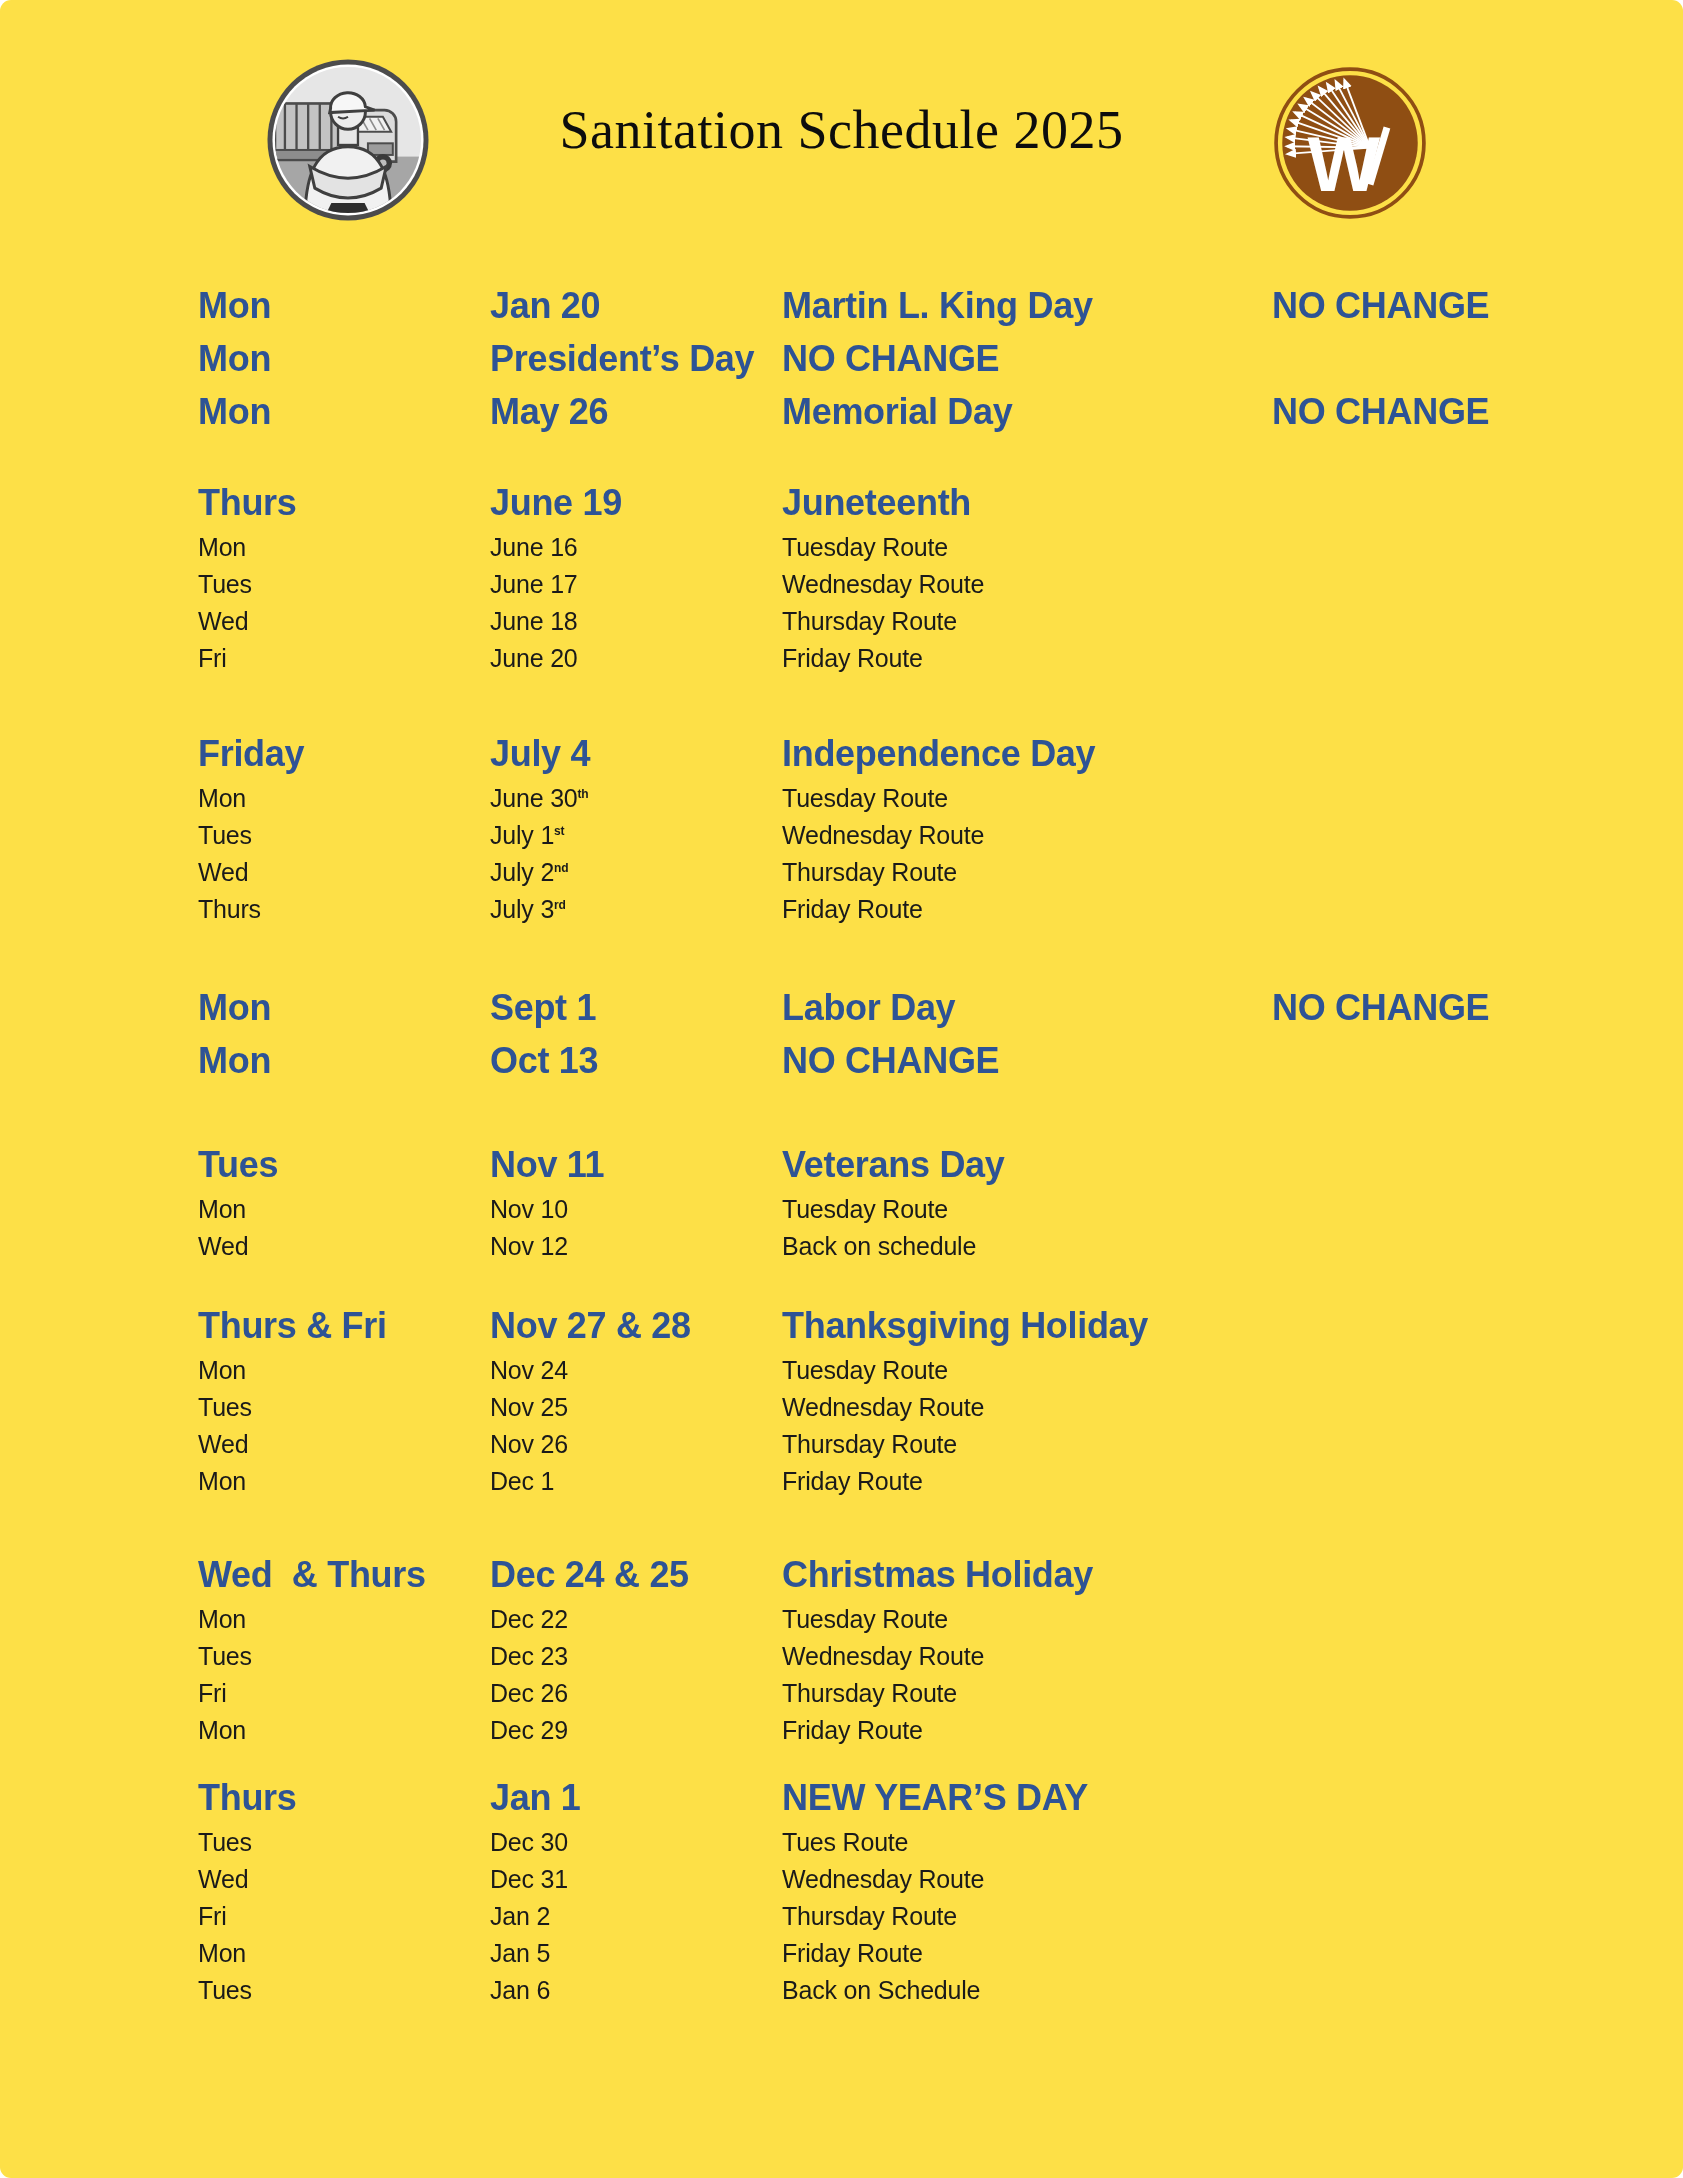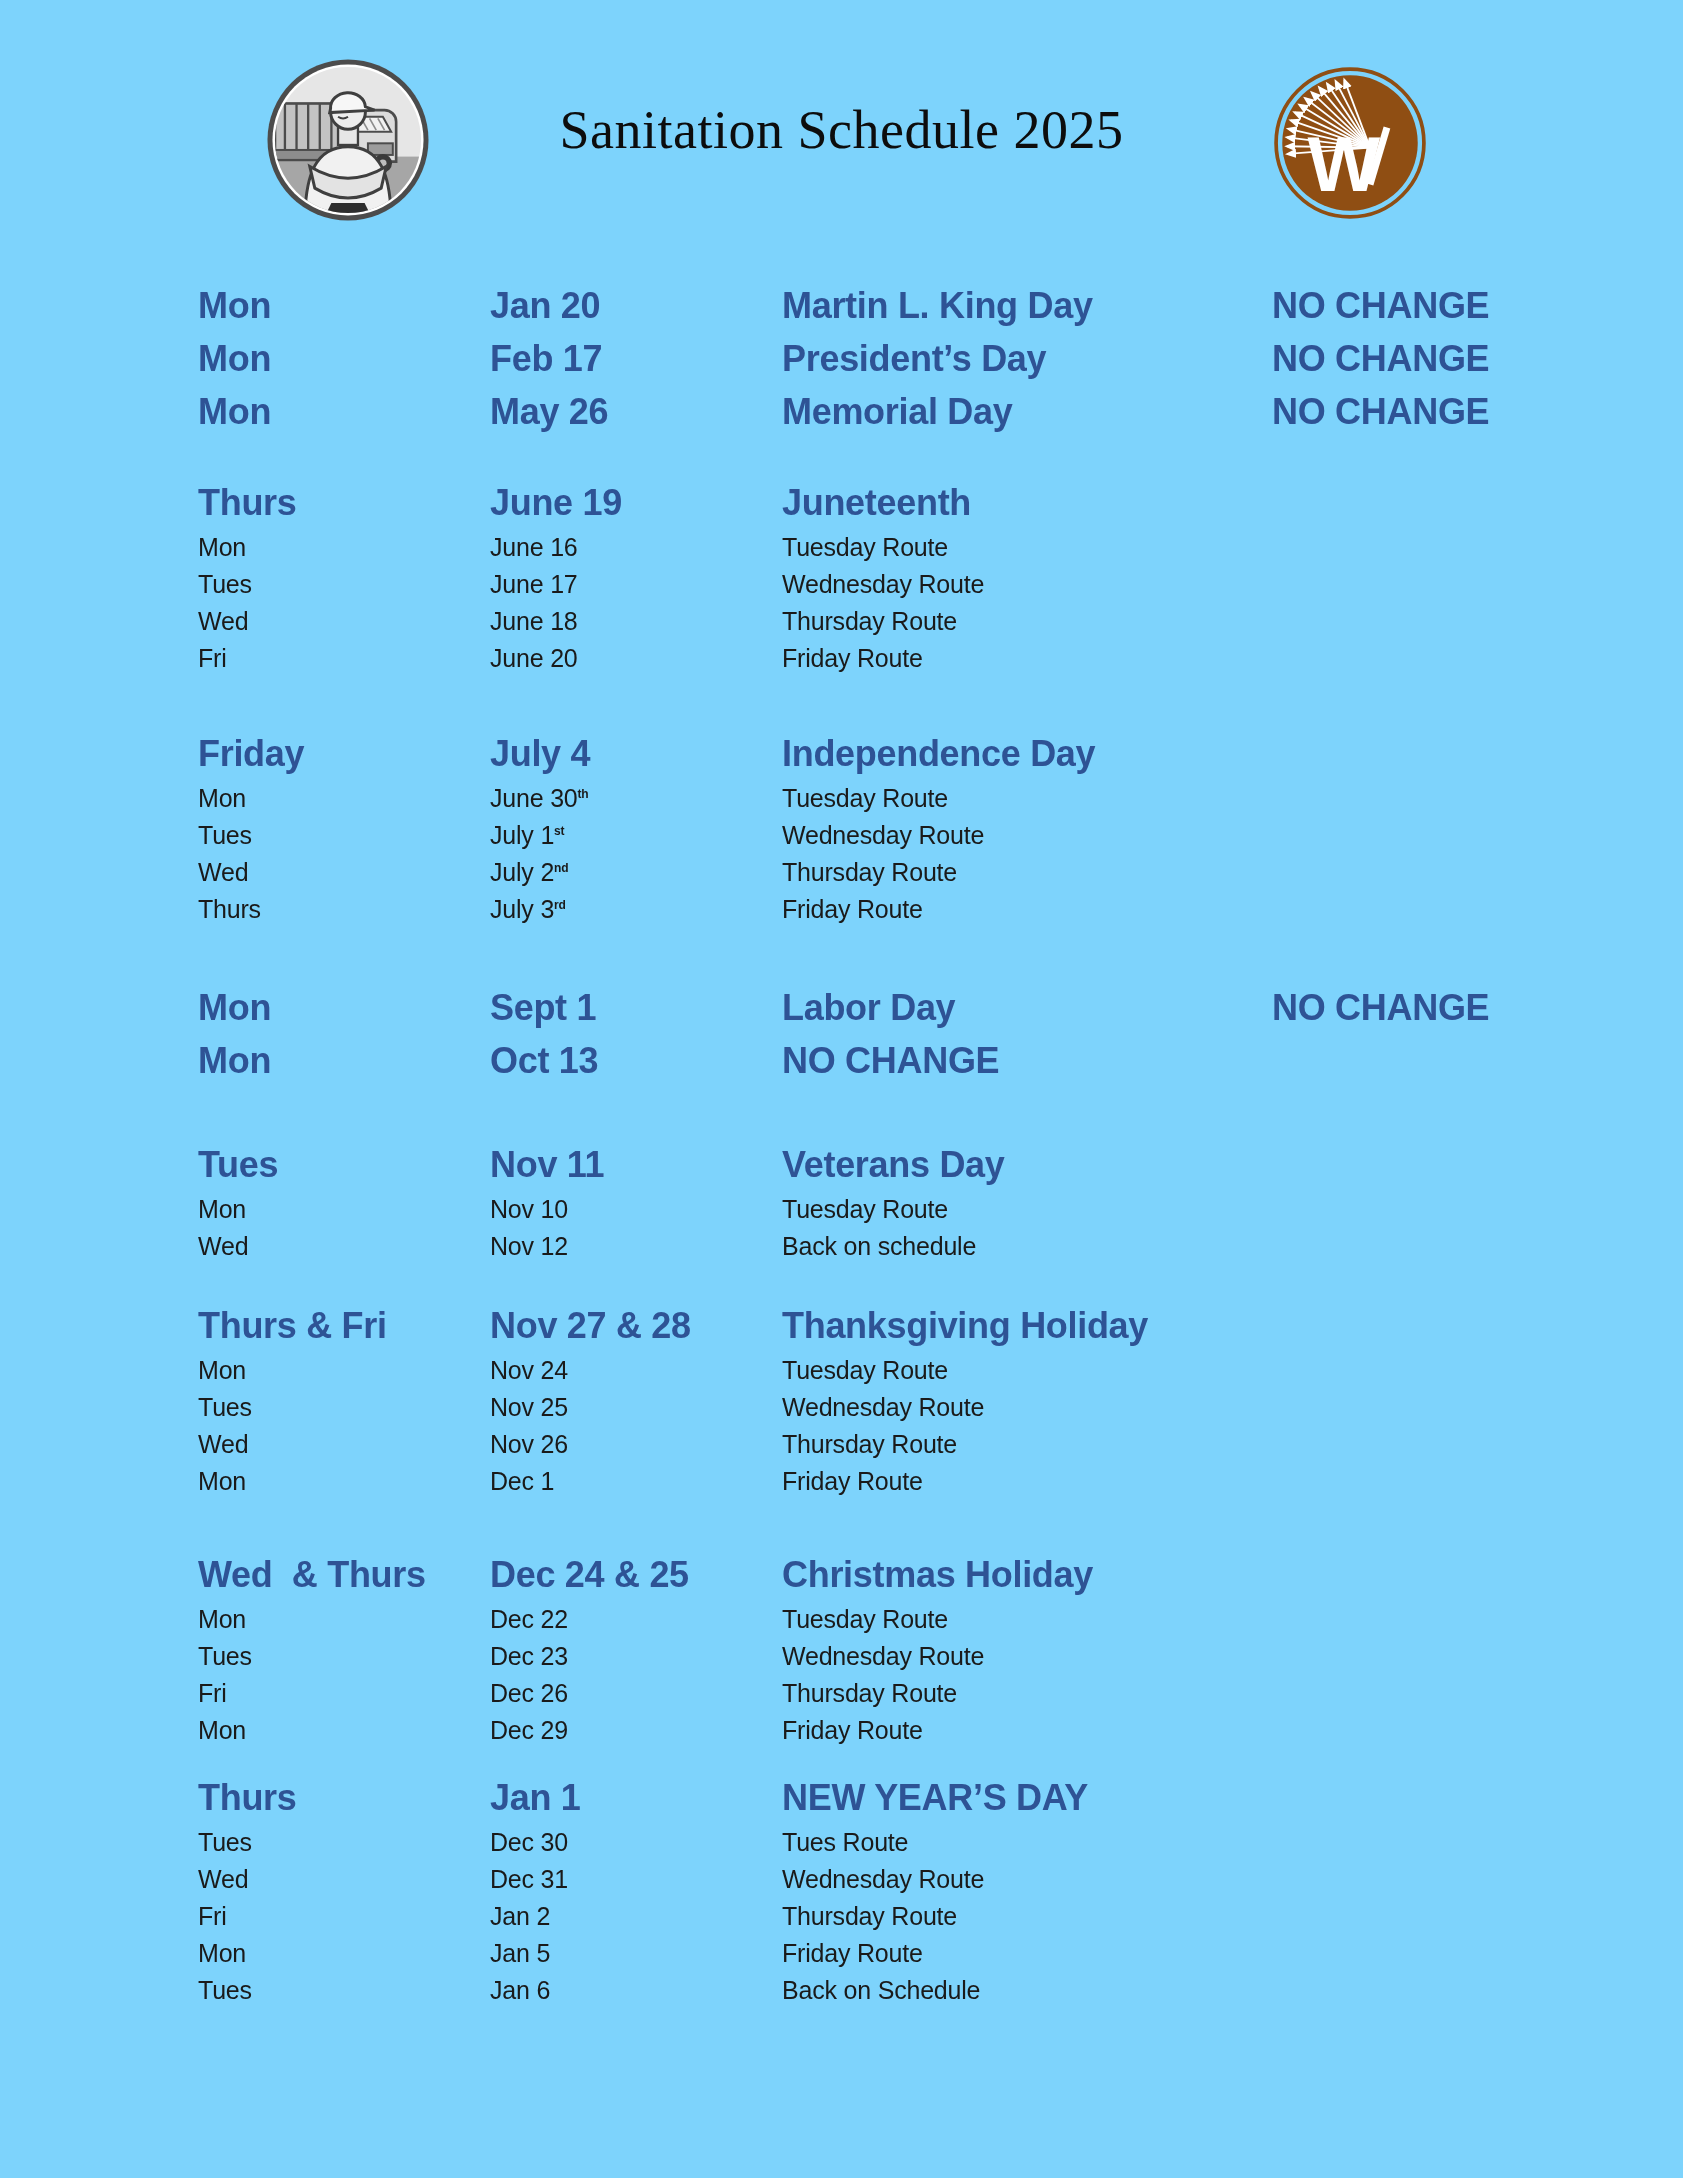--- a/index.html
+++ b/index.html
@@ -1,22 +1,23 @@
 <!DOCTYPE html>
 <html><head>
 <meta charset="utf-8">
 <style>
   html, body { margin: 0; padding: 0; background: #ffffff; }
   .page {
     position: relative;
     width: 1683px;
     height: 2178px;
-    background: #7dd3fc;
+    background: #fde047;
     font-family: "Liberation Sans", sans-serif;
     overflow: hidden;
+    border-radius: 11px;
   }
 
   
   .hdr-logo-left {
     position: absolute;
     left: 265px; top: 57px;
     width: 166px; height: 166px;
   }
   .hdr-logo-right {
     position: absolute;
@@ -156,21 +157,20 @@
   <div class="content">
       <div class="block">
     <div class="row header-row">
       <div class="cell">Mon</div>
       <div class="cell">Jan 20</div>
       <div class="cell">Martin L. King Day</div>
       <div class="cell">NO CHANGE</div>
     </div>
     <div class="row header-row">
       <div class="cell">Mon</div>
-      <div class="cell">Feb 17</div>
       <div class="cell">President’s Day</div>
       <div class="cell">NO CHANGE</div>
     </div>
     <div class="row header-row">
       <div class="cell">Mon</div>
       <div class="cell">May 26</div>
       <div class="cell">Memorial Day</div>
       <div class="cell">NO CHANGE</div>
     </div>
       </div>

